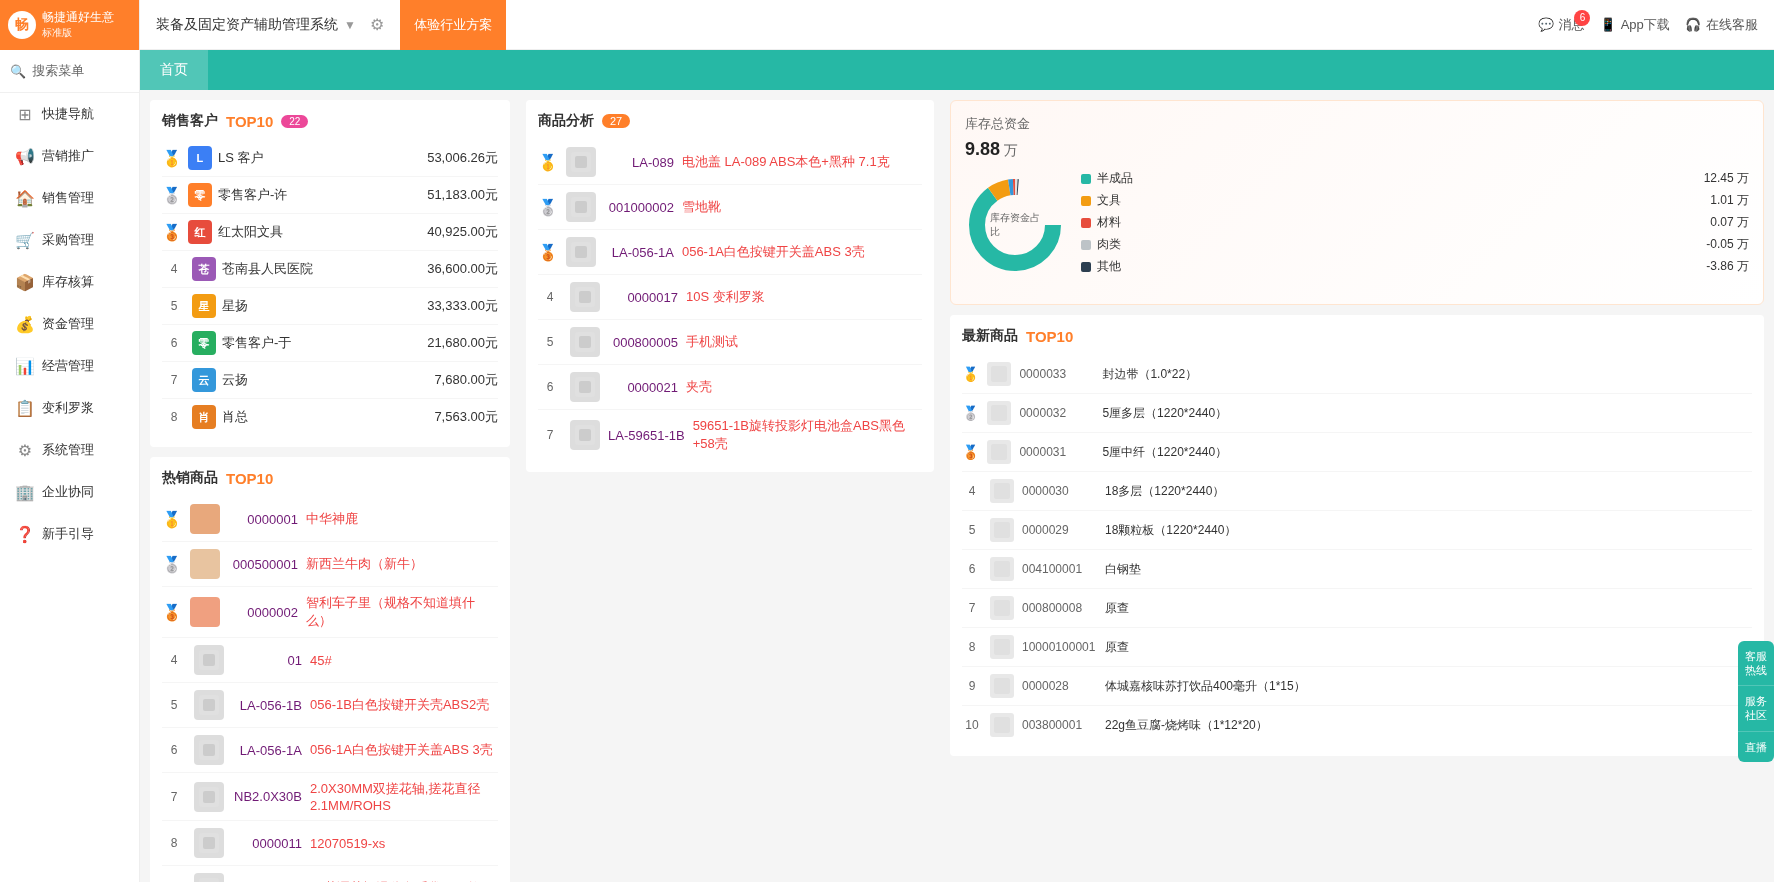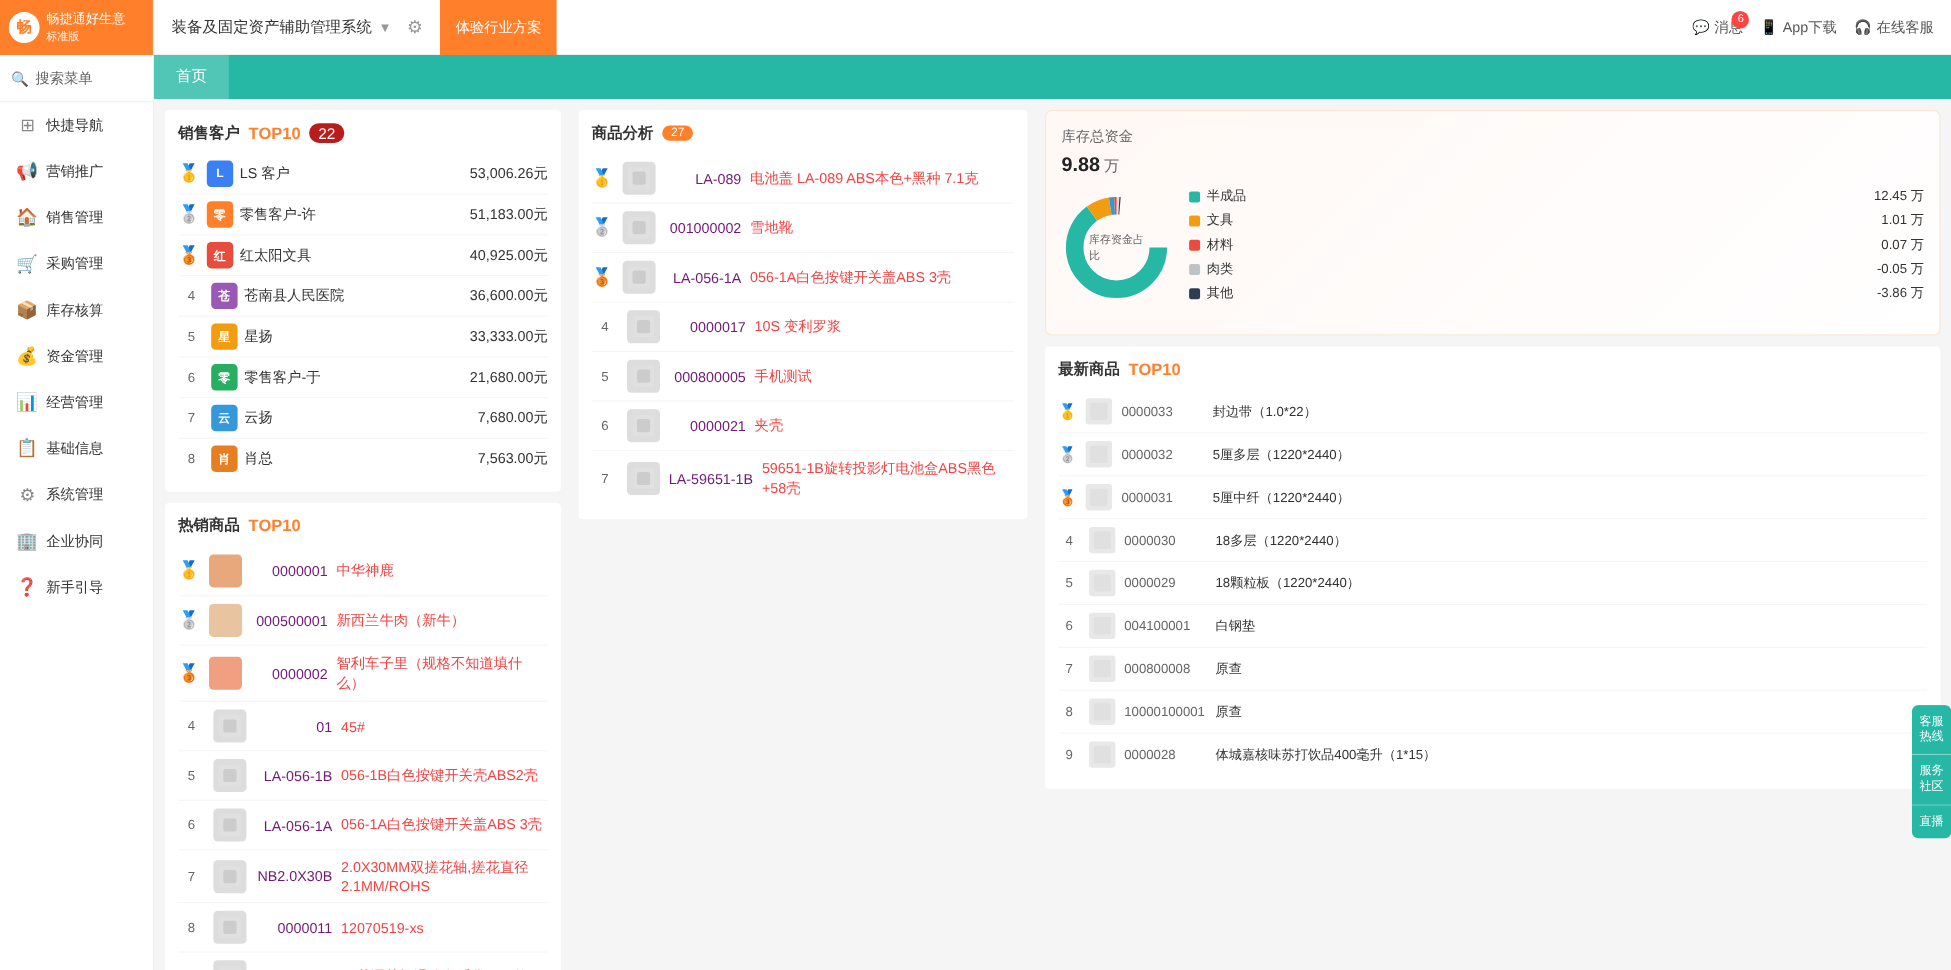--- a/index.html
+++ b/index.html
@@ -316,21 +316,21 @@
       <div class="nav-item">
         <span class="nav-icon">💰</span>
         <span>资金管理</span>
       </div>
       <div class="nav-item">
         <span class="nav-icon">📊</span>
         <span>经营管理</span>
       </div>
       <div class="nav-item">
         <span class="nav-icon">📋</span>
-        <span>基础信息</span>
+        <span>变利罗浆</span>
       </div>
       <div class="nav-item">
         <span class="nav-icon">⚙</span>
         <span>系统管理</span>
       </div>
       <div class="nav-item">
         <span class="nav-icon">🏢</span>
         <span>企业协同</span>
       </div>
       <div class="nav-item">
@@ -371,21 +371,21 @@
   </div>
 
   <div class="content-area">
 
     <div class="left-col">
 
       <div class="section-card">
         <div class="section-title">
           <span>销售客户</span>
           <span class="top10-label">TOP10</span>
-          <span style="background:#b91c1c;color:white;border-radius:10px;padding:1px 8px;font-size:14px;font-weight:normal;">22</span>
+          <span style="background:#ec4899;color:white;border-radius:10px;padding:1px 8px;font-size:10px;font-weight:normal;">22</span>
         </div>
         <div class="rank-table" id="customer-table">
             <div class="rank-row">
     <span class="rank-medal medal-gold">🥇</span>
     <div class="rank-avatar" style="background:#3B7FF5">L</div>
     <span class="rank-name">LS 客户</span>
     <span class="rank-amount">53,006.26元</span>
   </div>
             <div class="rank-row">
     <span class="rank-medal medal-silver">🥈</span>
@@ -758,20 +758,30 @@
             <div class="new-product-row">
     <span class="np-rank">9</span>
     <div class="np-img">
       <svg width="16" height="16" viewBox="0 0 16 16">
                   <rect width="16" height="16" rx="2" fill="#e0e0e0"></rect>
                 </svg>
     </div>
     <span class="np-code">0000028</span>
     <span class="np-name">体城嘉核味苏打饮品400毫升（1*15）</span>
   </div>
+            <div class="new-product-row">
+    <span class="np-rank">10</span>
+    <div class="np-img">
+      <svg width="16" height="16" viewBox="0 0 16 16">
+                  <rect width="16" height="16" rx="2" fill="#e0e0e0"></rect>
+                </svg>
+    </div>
+    <span class="np-code">003800001</span>
+    <span class="np-name">22g鱼豆腐-烧烤味（1*12*20）</span>
+  </div>
           </div>
       </div>
     </div>
 
   </div>
 </div>
 
 <div class="float-service">
   <div class="float-btn">客服<br>热线</div>
   <div class="float-btn">服务<br>社区</div>

